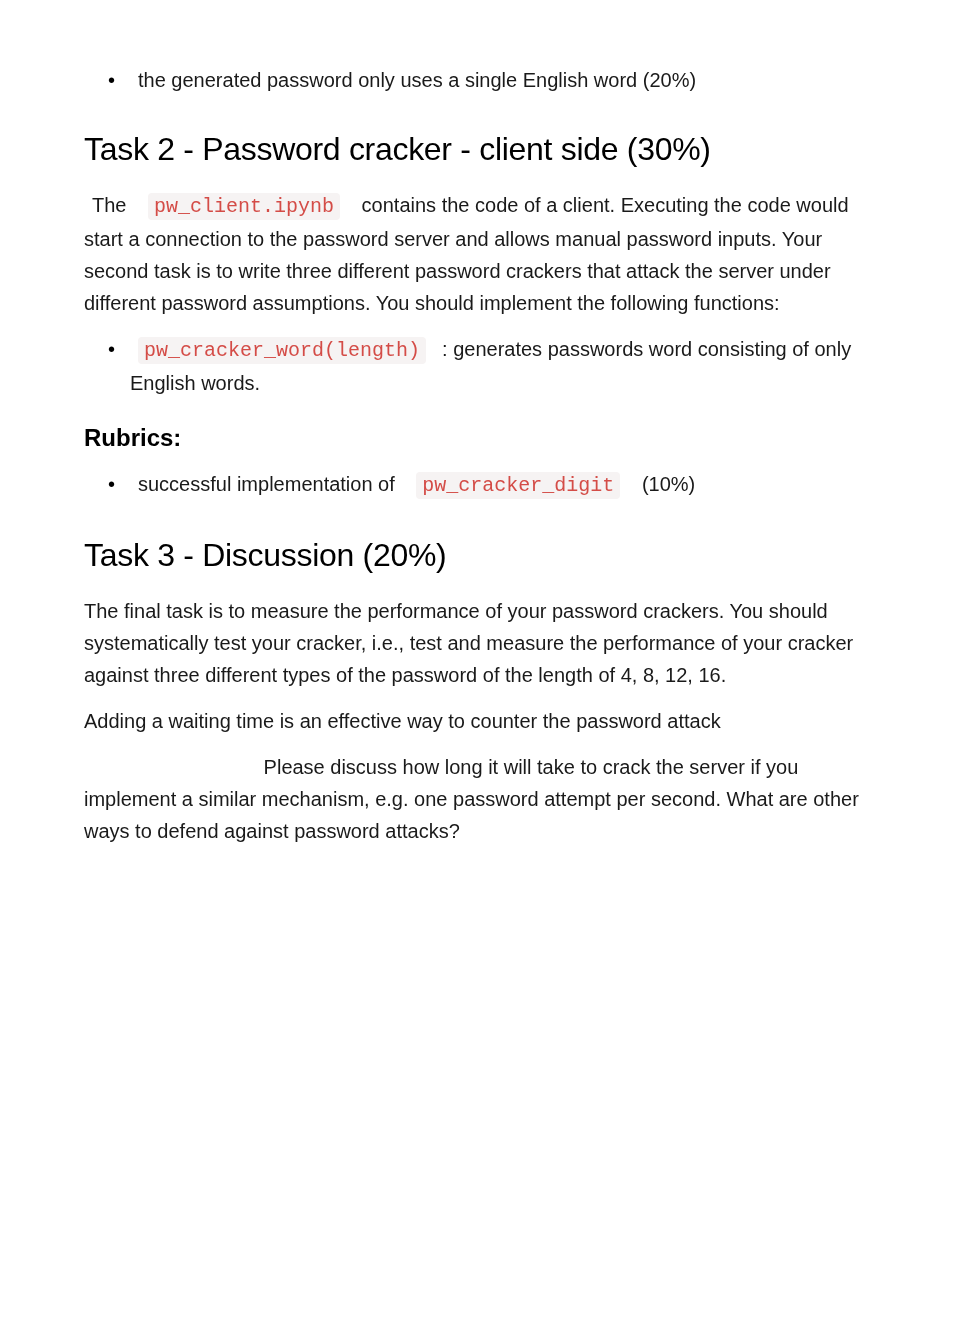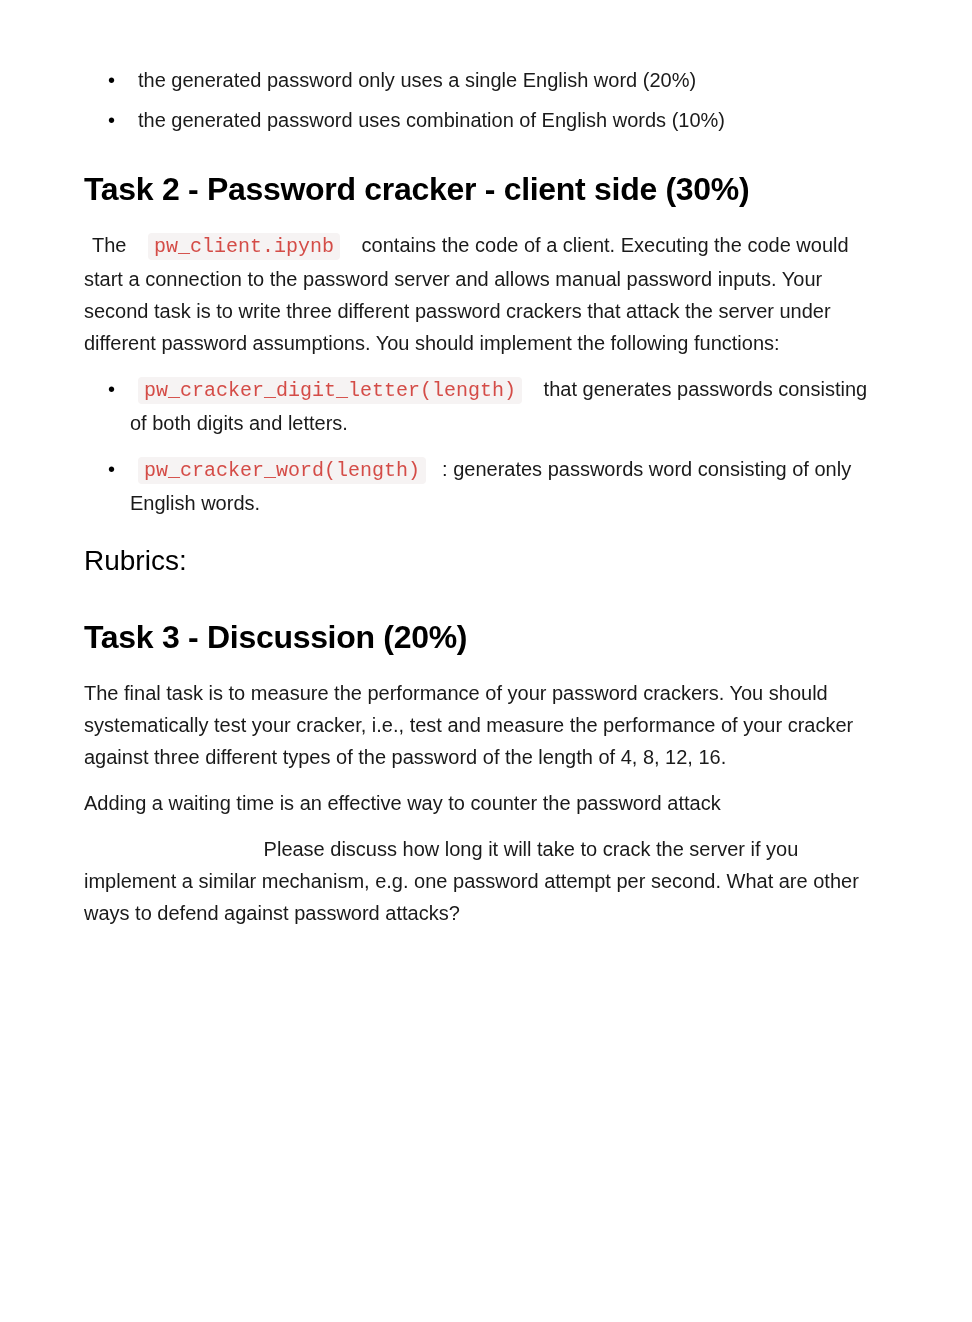--- a/index.html
+++ b/index.html
@@ -11,29 +11,29 @@
       font-family: -apple-system, BlinkMacSystemFont, "Segoe UI", Helvetica, Arial, sans-serif;
       font-size: 20px;
       line-height: 1.6;
       color: #1a1a1a;
       background: #ffffff;
       padding: 40px 60px;
       max-width: 972px;
     }
     h2 {
       font-size: 32px;
-      font-weight: 700;
+      font-weight: 400;
       margin-top: 28px;
       margin-bottom: 14px;
       color: #000;
       letter-spacing: -0.3px;
     }
     h3 {
-      font-size: 28px;
-      font-weight: 400;
+      font-size: 24px;
+      font-weight: 700;
       margin-top: 20px;
       margin-bottom: 10px;
       color: #000;
     }
     p {
       margin-bottom: 14px;
       color: #1a1a1a;
     }
     ul {
       list-style: none;
@@ -63,41 +63,40 @@
       color: #d44c47;
       padding: 2px 6px;
       border-radius: 4px;
     }
   </style>
 </head>
 <body>
 
 <ul class="tight">
   <li><span>the generated password only uses a single English word (20%)</span></li>
-  <li><span>the generated password uses combination of English words (10%)</span></li>
 </ul>
 
 <h2>Task 2 - Password cracker - client side (30%)</h2>
 
 <p>
   <span>The </span><code>pw_client.ipynb</code><span> contains the code of a client. Executing the code would start a connection to the password server and allows manual password inputs. Your second task is to write three different password crackers that attack the server under different password assumptions. You should implement the following functions:</span>
 </p>
 
 <ul>
   <li>
-    <code>pw_cracker_digit_letter(length)</code><span> that generates passwords consisting of both digits and letters.</span>
-  </li>
-  <li>
     <code>pw_cracker_word(length)</code><span>: generates passwords word consisting of only English words.</span>
   </li>
 </ul>
 
 <h3>Rubrics:</h3>
 
 <ul class="tight">
+  <li>
+    <span>successful implementation of </span><code>pw_cracker_digit</code><span> (10%)</span>
+  </li>
 </ul>
 
 <h2>Task 3 - Discussion (20%)</h2>
 
 <p>The final task is to measure the performance of your password crackers. You should systematically test your cracker, i.e., test and measure the performance of your cracker against three different types of the password of the length of 4, 8, 12, 16.</p>
 
 <p>Adding a waiting time is an effective way to counter the password attack</p>
 
 <p><span>&nbsp;&nbsp;&nbsp;&nbsp;&nbsp;&nbsp;&nbsp;&nbsp;&nbsp;&nbsp;&nbsp;&nbsp;&nbsp;&nbsp;&nbsp;&nbsp;&nbsp;&nbsp;&nbsp;&nbsp;&nbsp;&nbsp;&nbsp;&nbsp;&nbsp;&nbsp;&nbsp;&nbsp;</span><span>Please discuss how long it will take to crack the server if you implement a similar mechanism, e.g. one password attempt per second. What are other ways to defend against password attacks?</span></p>
 

